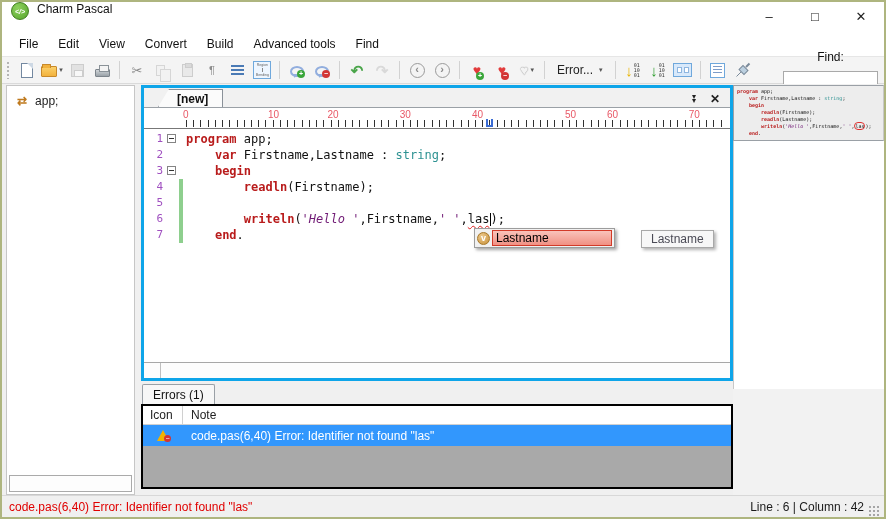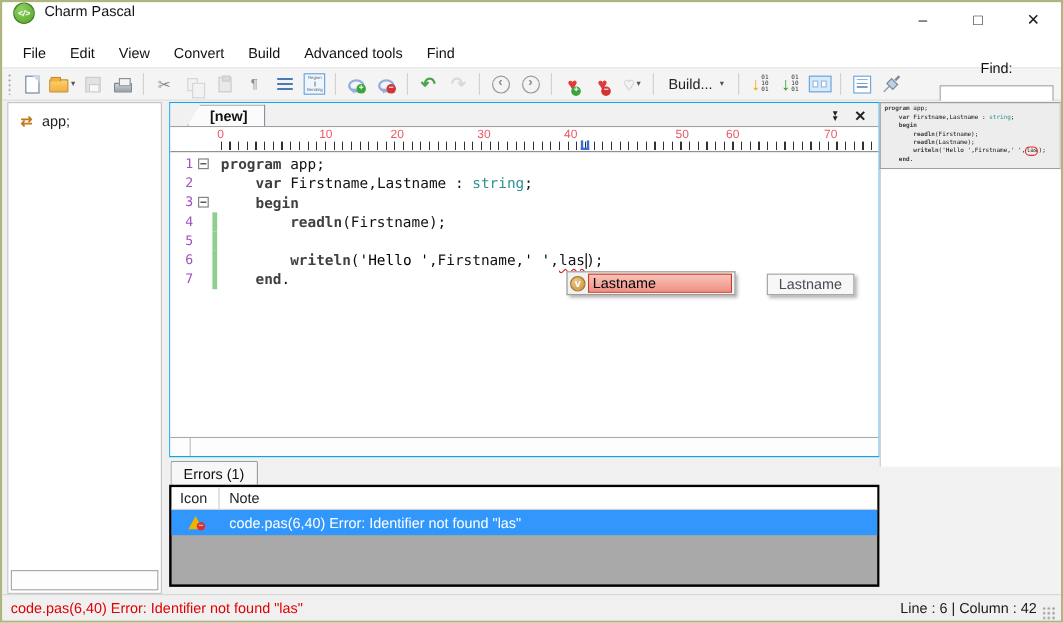--- a/index.html
+++ b/index.html
@@ -72,21 +72,21 @@
 
   
   .main { flex:1 1 auto; display:flex; background:#f0f0f0; padding-left:4px; min-height:0; }
   .sidebar { width:129px; background:#fff; border:1px solid #c6c6c6; margin-top:1px; display:flex; flex-direction:column; justify-content:space-between; }
   .tree-item { display:flex; align-items:center; gap:8px; padding:8px 4px 4px 10px; font-size:12px; color:#222; }
   .tree-icon { color:#bf7a1f; font-size:12px; font-weight:bold; }
   .sidebar-hscroll { height:17px; border:1px solid #aaa; margin:2px; background:#fdfdfd; }
   .splitter { width:6px; }
 
   .editor-col { width:592px; display:flex; flex-direction:column; margin-top:1px; }
-  .editor-block { height:296px; border:1px solid #0ea5e9; background:#fff; display:flex; flex-direction:column; }
+  .editor-block { height:296px; border:3px solid #0ea5e9; background:#fff; display:flex; flex-direction:column; }
   .tabbar { height:20px; background:#f1f1f1; display:flex; align-items:flex-end; border-bottom:1px solid #9aa0a6; position:relative; }
   .tab { font-size:12px; font-weight:bold; color:#111; background:#fbfbfb; border:1px solid #8a9199; border-bottom:none; padding:2px 14px 1px 18px; margin-left:14px;
          clip-path:polygon(11px 0%, 100% 0%, 100% 100%, 0% 100%); }
   .tab-icons { margin-left:auto; display:flex; align-items:center; gap:14px; padding-right:10px; padding-bottom:3px; }
   .dbl-chevron { display:flex; flex-direction:column; line-height:4px; font-size:8px; color:#222; }
   .tab-close { font-size:12px; color:#222; font-weight:bold; line-height:10px; }
 
   .ruler { height:21px; position:relative; background:#fff; border-bottom:1px solid #777; flex:0 0 auto; }
   .ruler-num { position:absolute; top:1px; font-size:10px; color:#e85866; }
   .ruler-ticks { position:absolute; left:42px; right:2px; bottom:1px; height:7px;
@@ -96,23 +96,23 @@
   .code-area { flex:1 1 auto; background:#fff; position:relative; overflow:hidden;
                font-family:"DejaVu Sans Mono", monospace; font-size:12px; line-height:16px; padding-top:2px; }
   .code-line { display:flex; height:16px; }
   .lnum { width:22px; text-align:right; color:#a050c0; font-size:11px; padding-right:3px; flex:0 0 auto; }
   .fold { width:13px; flex:0 0 auto; position:relative; }
   .fold-box { position:absolute; left:1px; top:3px; width:9px; height:9px; border:1px solid #848484; background:#fff; }
   .fold-box::after { content:""; position:absolute; left:1px; top:3px; width:5px; height:1px; background:#333; }
   .chbar { width:4px; margin-right:3px; flex:0 0 auto; }
   .changed .chbar { background:#8ecf8e; }
   .ltext { white-space:pre; color:#111; }
-  .seg-kw { color:#404040; font-weight:bold; }
+  .seg-kw { color:#b91c1c; font-weight:bold; }
   .seg-typ { color:#2e9292; }
-  .seg-str { color:#000000; }
+  .seg-str { color:#701a75;font-style:italic; }
   .seg-pl { color:#111; }
   .seg-err { color:#111; text-decoration:underline wavy #e02020; text-decoration-thickness:1px; text-underline-offset:2px; }
   .caret { display:inline-block; width:1px; height:13px; background:#000; vertical-align:text-bottom; }
 
   .ac-popup { position:absolute; left:330px; top:99px; display:flex; align-items:center; background:#f1f1f1; border:1px solid #9c9c9c;
               box-shadow:2px 2px 3px rgba(0,0,0,.35); padding:1px 2px; font-family:"Liberation Sans",sans-serif; }
   .ac-kind { width:13px; height:13px; border-radius:50%; background:radial-gradient(circle at 35% 30%, #ecc88c, #c8913a); border:1px solid #a87828;
              color:#fff; font-size:9px; font-weight:bold; display:flex; align-items:center; justify-content:center; margin-right:2px; }
   .ac-item { width:120px; height:16px; line-height:15px; background:linear-gradient(#f9c3ba,#f09184); border:1px solid #d23a28; color:#000; font-size:12px; padding-left:3px; }
   .ac-tooltip { position:absolute; left:497px; top:101px; background:#f7f7f7; border:1px solid #a8a8a8; box-shadow:2px 2px 3px rgba(0,0,0,.3);
@@ -243,21 +243,21 @@
       </span>
     <span class="tbtn">
         <span class="heart">♥<span class="badge del">−</span></span>
       </span>
     <span class="tbtn">
         <span class="heart white">♥</span>
         <span class="dd">▾</span>
       </span>
     <span class="sep"></span>
     <span class="zoom-dd">
-        <span>Build...</span>
+        <span>Error...</span>
         <span class="dd">▾</span>
       </span>
     <span class="sep"></span>
     <span class="tbtn">
         <span class="bin-arrow yellow">
           <span class="ar">↓</span>
           <span class="digits">01
 10
 01</span>
         </span>

